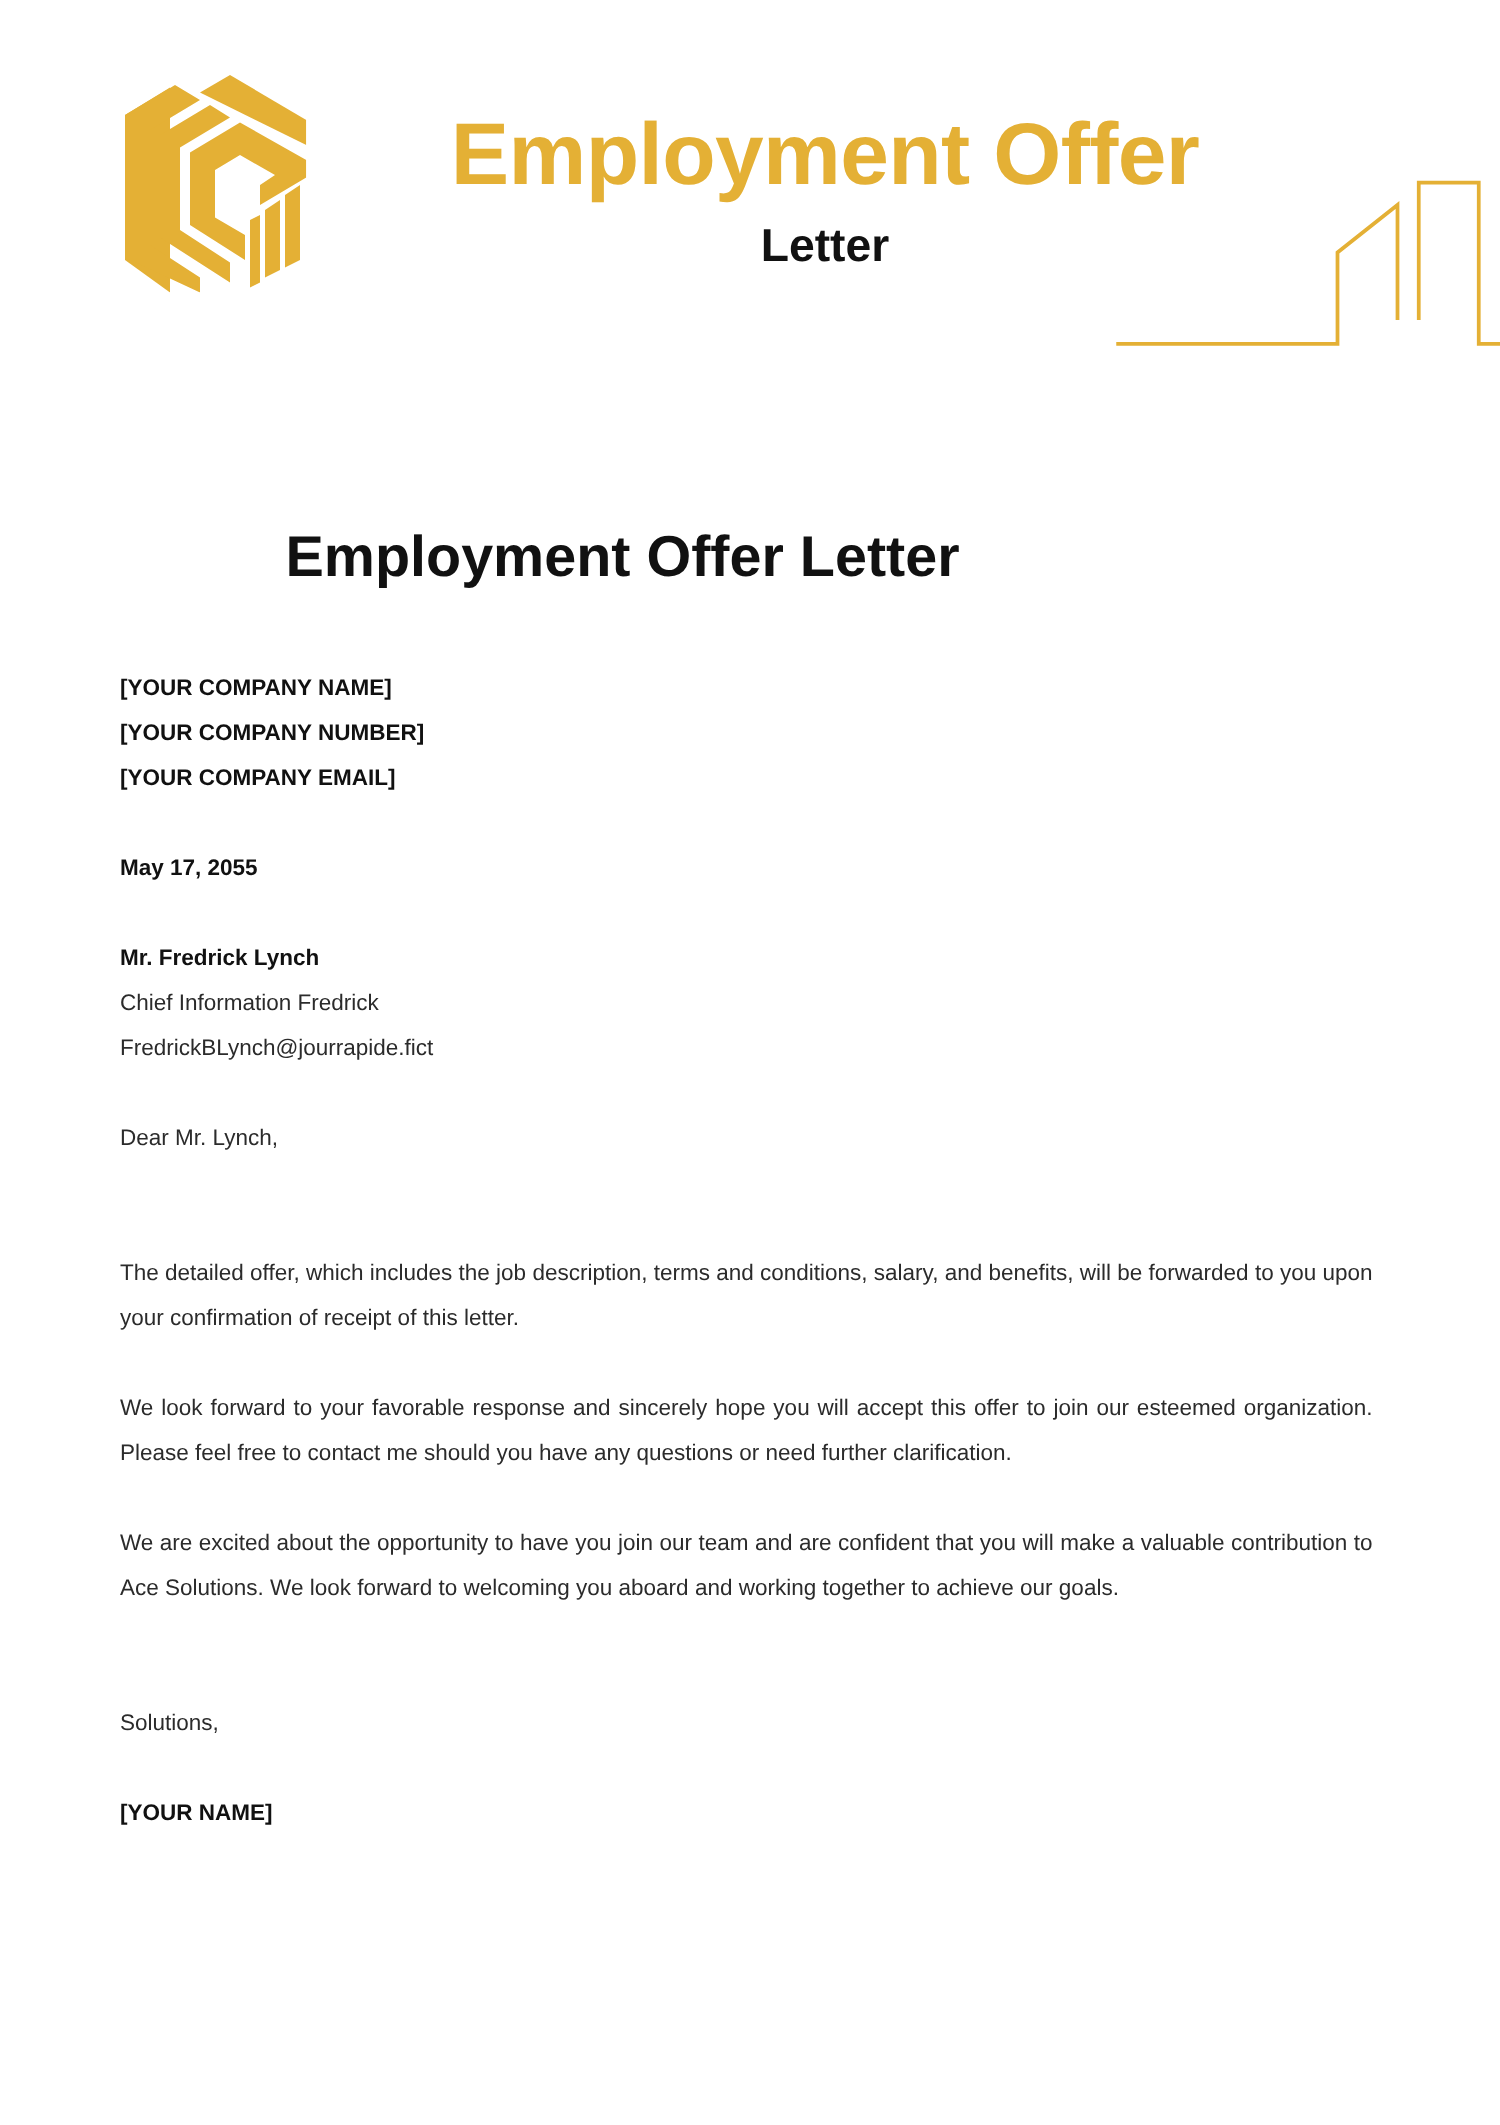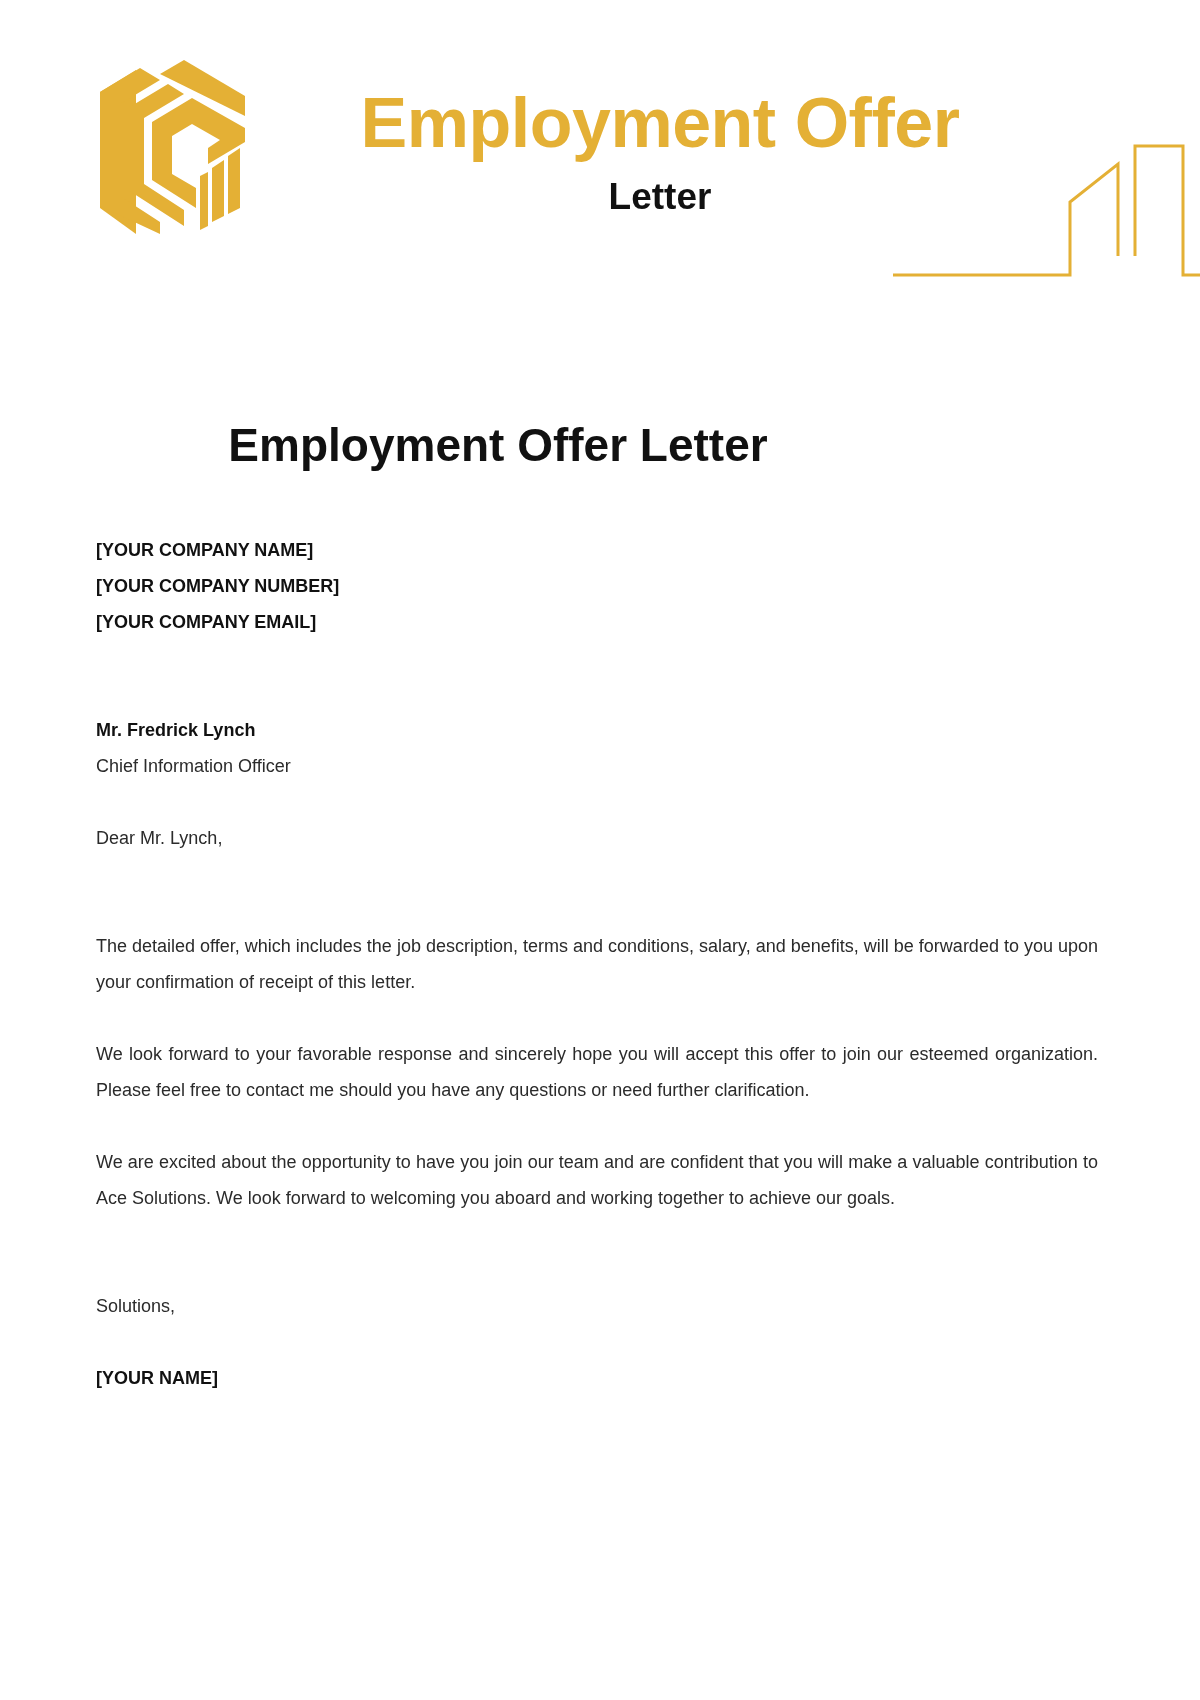--- a/index.html
+++ b/index.html
@@ -47,23 +47,25 @@
 <div class="hdr-title">Employment Offer</div>
 <div class="hdr-sub">Letter</div>
 
 <div class="doc-title">Employment Offer Letter</div>
 
 <div class="content">
   <p class="bold">[YOUR COMPANY NAME]</p>
   <p class="bold">[YOUR COMPANY NUMBER]</p>
   <p class="bold">[YOUR COMPANY EMAIL]</p>
   <div class="gap"></div>
+  <p class="bold">May 17, 2055</p>
   <div class="gap"></div>
   <p class="bold">Mr. Fredrick Lynch</p>
-  <p>Chief Information Officer</p>
+  <p>Chief Information Fredrick</p>
+  <p>FredrickBLynch@jourrapide.fict</p>
   <div class="gap"></div>
   <p>Dear Mr. Lynch,</p>
   <div class="gap"></div>
   <div class="gap"></div>
   <p class="just">The detailed offer, which includes the job description, terms and conditions, salary, and benefits, will be forwarded to you upon your confirmation of receipt of this letter.</p>
   <div class="gap"></div>
   <p class="just">We look forward to your favorable response and sincerely hope you will accept this offer to join our esteemed organization. Please feel free to contact me should you have any questions or need further clarification.</p>
   <div class="gap"></div>
   <p class="just">We are excited about the opportunity to have you join our team and are confident that you will make a valuable contribution to Ace Solutions. We look forward to welcoming you aboard and working together to achieve our goals.</p>
   <div class="gap"></div>

